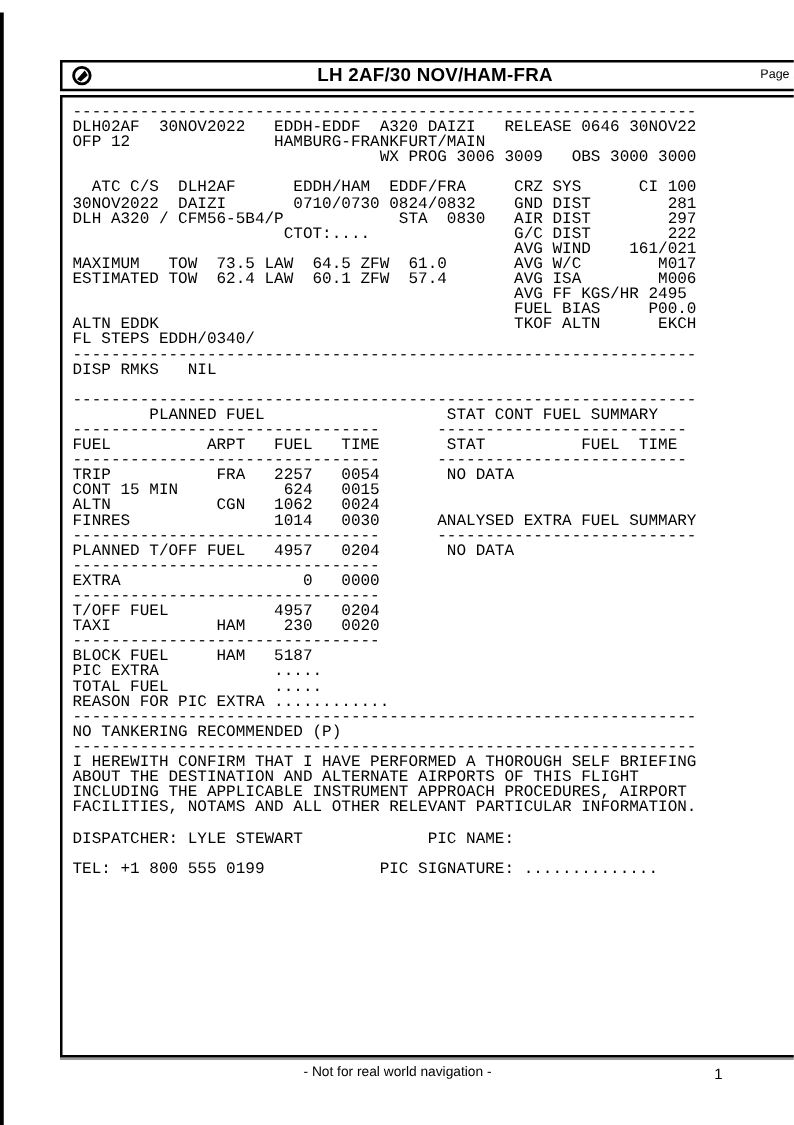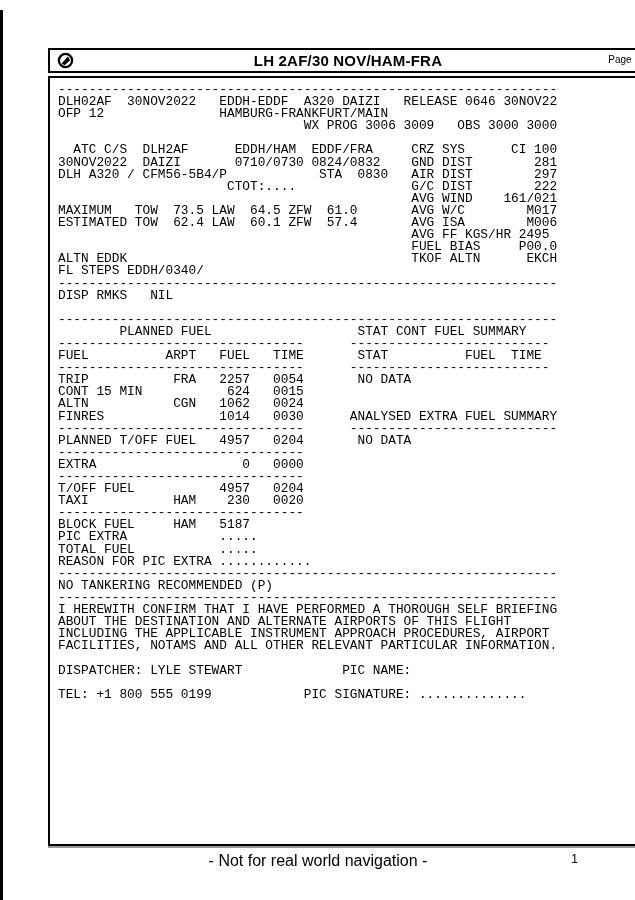--- a/index.html
+++ b/index.html
@@ -92,21 +92,21 @@
     left: 48px;
     top: 852px;
     width: 540px;
     height: 16px;
   }
   .disclaimer {
     position: absolute;
     left: 0;
     right: 0;
     text-align: center;
-    font-size: 16px;
+    font-size: 11px;
     white-space: nowrap;
   }
   .page-number {
     position: absolute;
     right: 10px;
     top: 0;
     font-size: 12px;
   }
 </style>
 </head>

